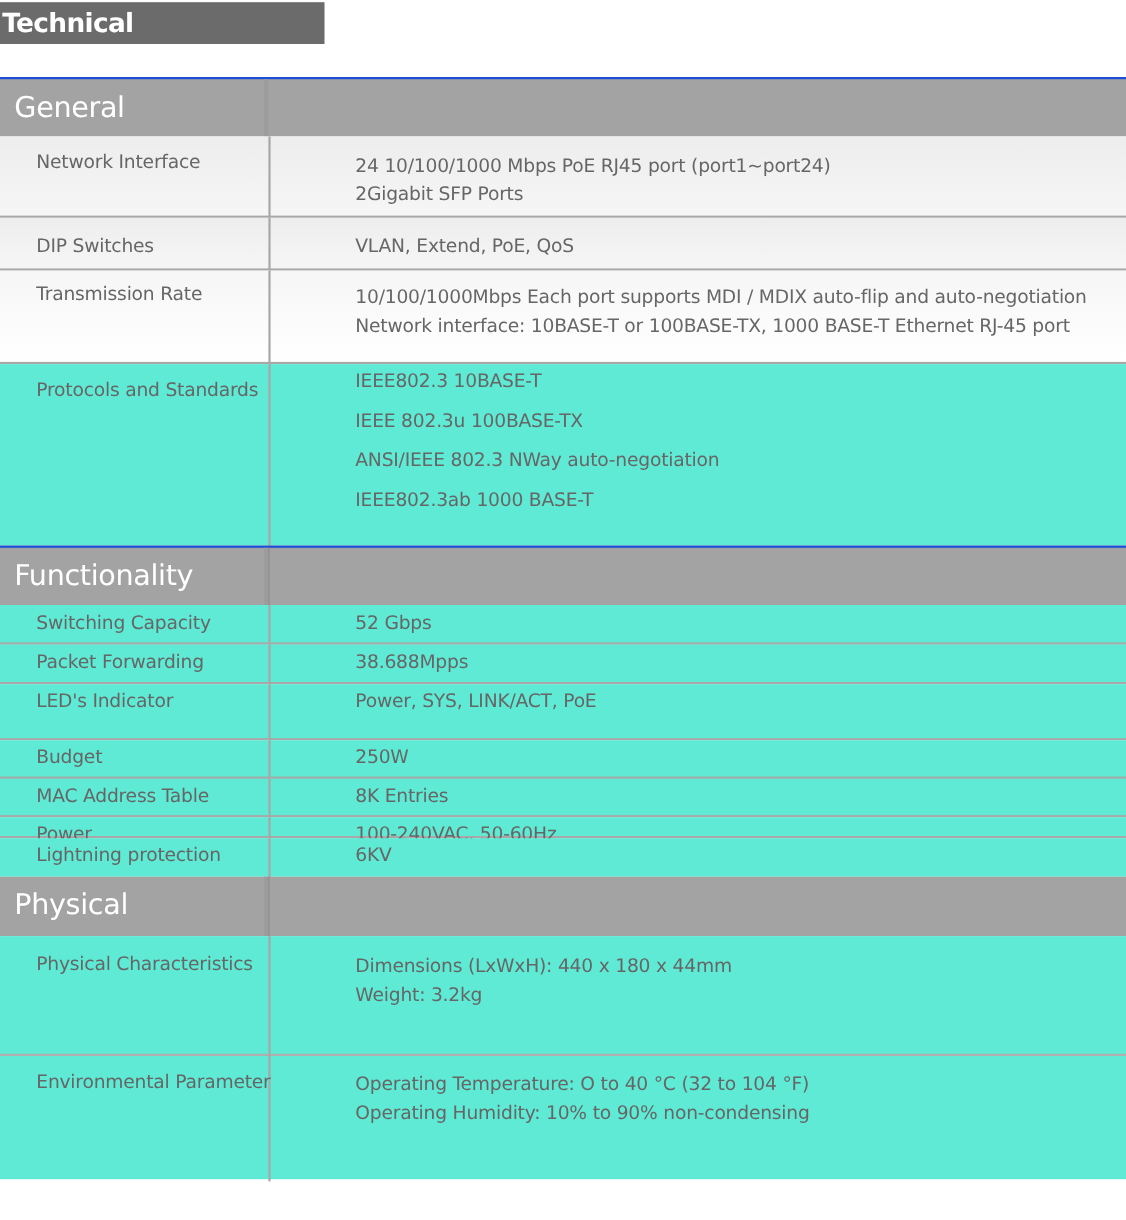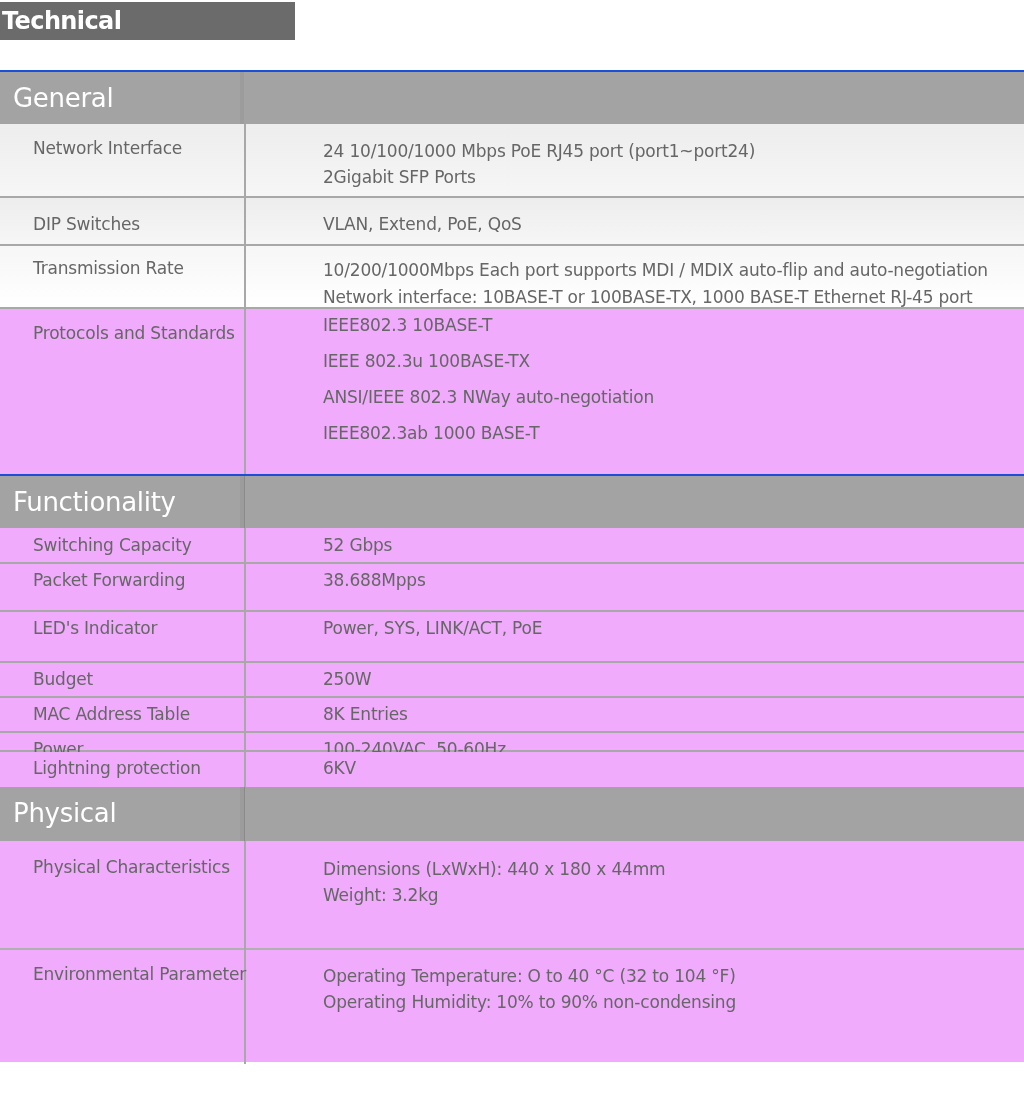--- a/index.html
+++ b/index.html
@@ -13,21 +13,21 @@
          border-top: 2px solid #1d4ed8; box-sizing: border-box; }
   .section-header .label { position: absolute; left: 13px; top: 0; line-height: 52px;
          color: #ffffff; font-size: 26px; letter-spacing: -0.3px; }
   .section-header .hdiv { position: absolute; left: 240px; top: 0; bottom: 0; width: 4px;
          background: #9c9c9c; }
   .section-header.through .vline { position: absolute; left: 244px; top: 0; bottom: 0;
          width: 1px; background: #8a8a8a; }
   .row { position: relative; box-sizing: border-box; border-bottom: 2px solid #a8a8a8; }
   .row.gray { background: linear-gradient(#ededed, #f6f6f6); }
   .row.fade { background: linear-gradient(#f6f6f6, #ffffff); }
-  .row.white { background: #f0abfc; }
+  .row.white { background: #5eead4; }
   .row.noborder { border-bottom: none; }
   .row .vline { position: absolute; left: 244px; top: 0; bottom: -2px; width: 2px; background: #a8a8a8; }
   .row .k { position: absolute; left: 13px; font-size: 17px; color: #666; white-space: nowrap; letter-spacing: -0.2px; margin-left: 20px; }
   .row .v { position: absolute; left: 285px; font-size: 17px; color: #666; white-space: nowrap; letter-spacing: -0.2px; line-height: 26px; margin-left: 38px; }
   .row .v2 { position: absolute; left: 674px; font-size: 17px; color: #666; white-space: nowrap; letter-spacing: -0.2px; }
   .proto-line { display: block; height: 36px; line-height: 36px; }
   .proto-line2 { display: block; height: 40px; line-height: 40px; }
 </style>
 </head>
 <body>
@@ -48,24 +48,24 @@
     <span class="v" style="top:40px">2Gigabit SFP Ports</span>
   </div>
 
 
   <div class="row gray" style="height:48px">
     <span class="vline"></span>
     <span class="k" style="top:16px">DIP Switches</span>
     <span class="v" style="top:13px">VLAN, Extend, PoE, QoS</span>
   </div>
 
-  <div class="row fade" style="height:63px">
+  <div class="row fade" style="height:85px">
     <span class="vline"></span>
     <span class="k" style="top:12px">Transmission Rate</span>
-    <span class="v" style="top:11px">10/200/1000Mbps Each port supports MDI / MDIX auto-flip and auto-negotiation</span>
+    <span class="v" style="top:11px">10/100/1000Mbps Each port supports MDI / MDIX auto-flip and auto-negotiation</span>
     <span class="v" style="top:38px">Network interface: 10BASE-T or 100BASE-TX, 1000 BASE-T Ethernet RJ-45 port</span>
   </div>
 
   <div class="row white noborder" style="height:165px">
     <span class="vline"></span>
     <span class="k" style="top:14px">Protocols and Standards</span>
     <div class="v" style="top:-2px; line-height:36px">
       <span class="proto-line">IEEE802.3 10BASE-T</span>
       <span class="proto-line">IEEE 802.3u 100BASE-TX</span>
       <span class="proto-line">ANSI/IEEE 802.3 NWay auto-negotiation</span>
@@ -77,21 +77,21 @@
     <span class="label">Functionality</span>
     <span class="hdiv"></span>
     <span class="vline"></span>
   </div>
 
   <div class="row white" style="height:36px">
     <span class="vline"></span>
     <span class="k" style="top:7px">Switching Capacity</span>
     <span class="v" style="top:4px">52 Gbps</span>
   </div>
-  <div class="row white" style="height:48px">
+  <div class="row white" style="height:36px">
     <span class="vline"></span>
     <span class="k" style="top:6px">Packet Forwarding</span>
     <span class="v" style="top:3px">38.688Mpps</span>
   </div>
   <div class="row white" style="height:51px">
     <span class="vline"></span>
     <span class="k" style="top:6px">LED's Indicator</span>
     <span class="v" style="top:3px">Power, SYS, LINK/ACT, PoE</span>
   </div>
   <div class="row white" style="height:35px">

